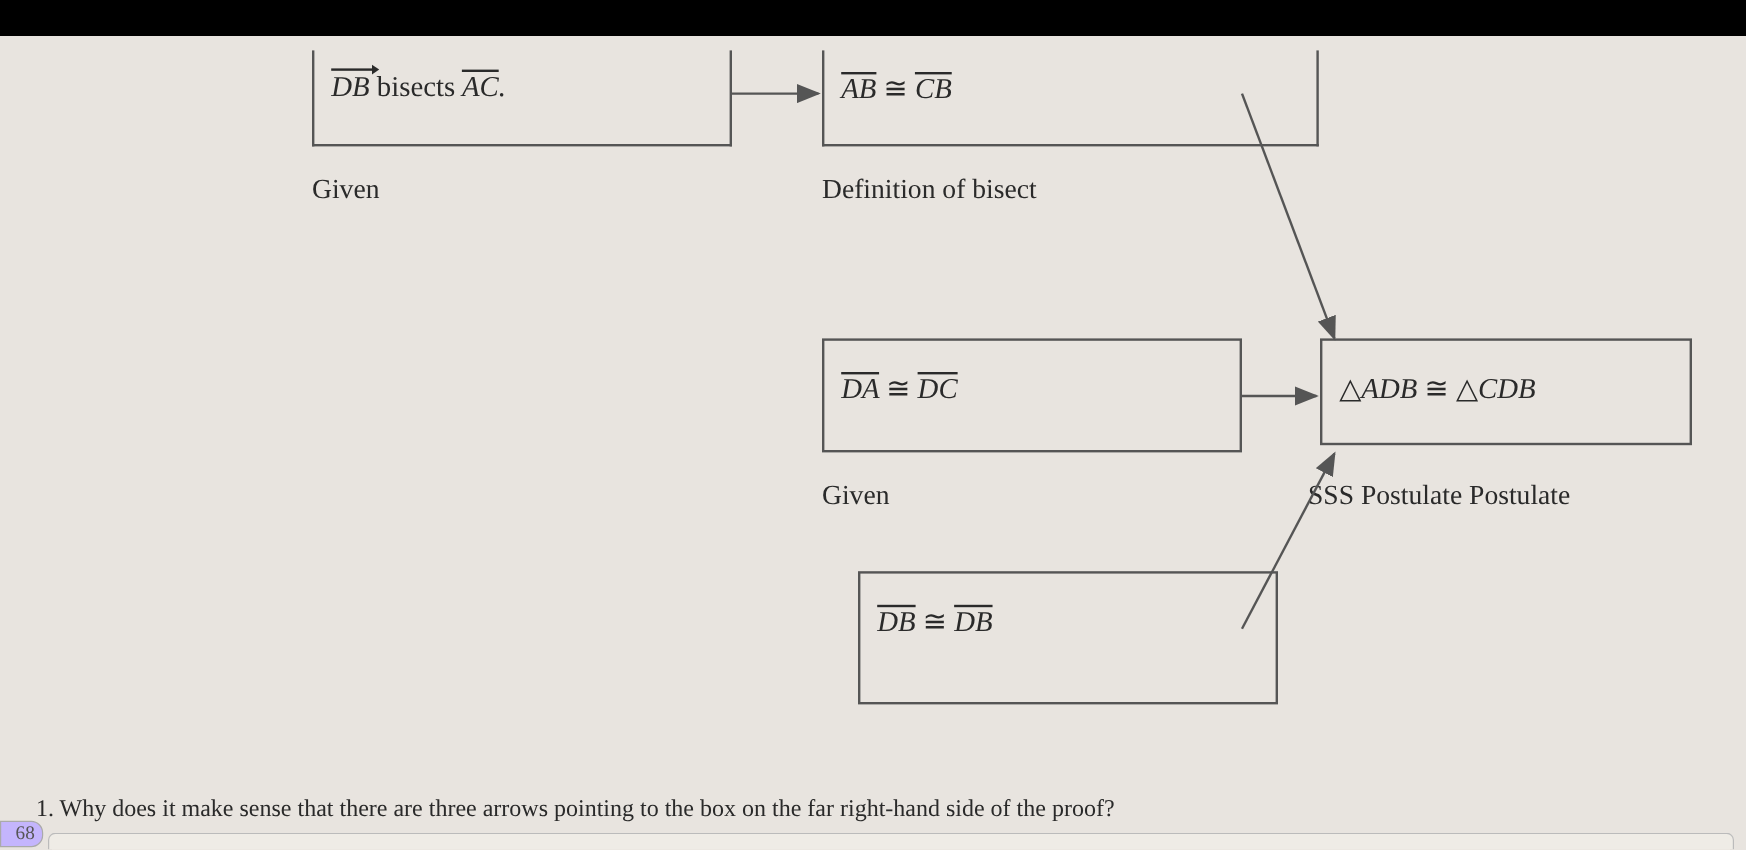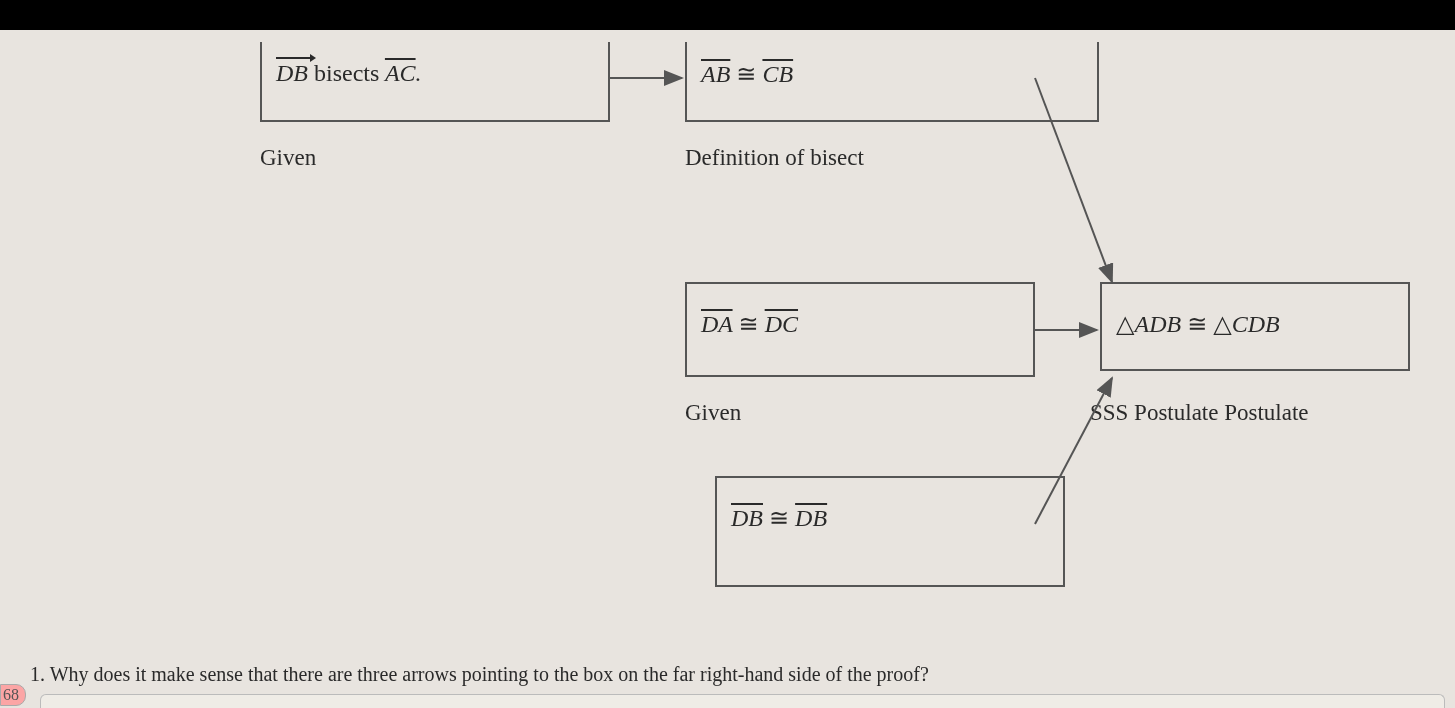--- a/index.html
+++ b/index.html
@@ -73,25 +73,25 @@
       font-size: 20px;
       color: #2a2a2a;
       font-family: Georgia, serif;
     }
     .page-num {
       position: absolute;
       bottom: 2px;
       left: 0px;
       font-size: 16px;
       color: #555;
-      background: #fca5a5;
+      background: #c4b5fd;
       border: 1px solid #aaa;
       border-top-right-radius: 10px;
       border-bottom-right-radius: 10px;
-      padding: 1px 6px 1px 2px;
+      padding: 1px 6px 1px 12px;
     }
     .qline {
       position: absolute;
       bottom: 0px;
       left: 40px;
       right: 10px;
       height: 14px;
       border: 1px solid #bbb;
       border-bottom: none;
       border-top-left-radius: 6px;

